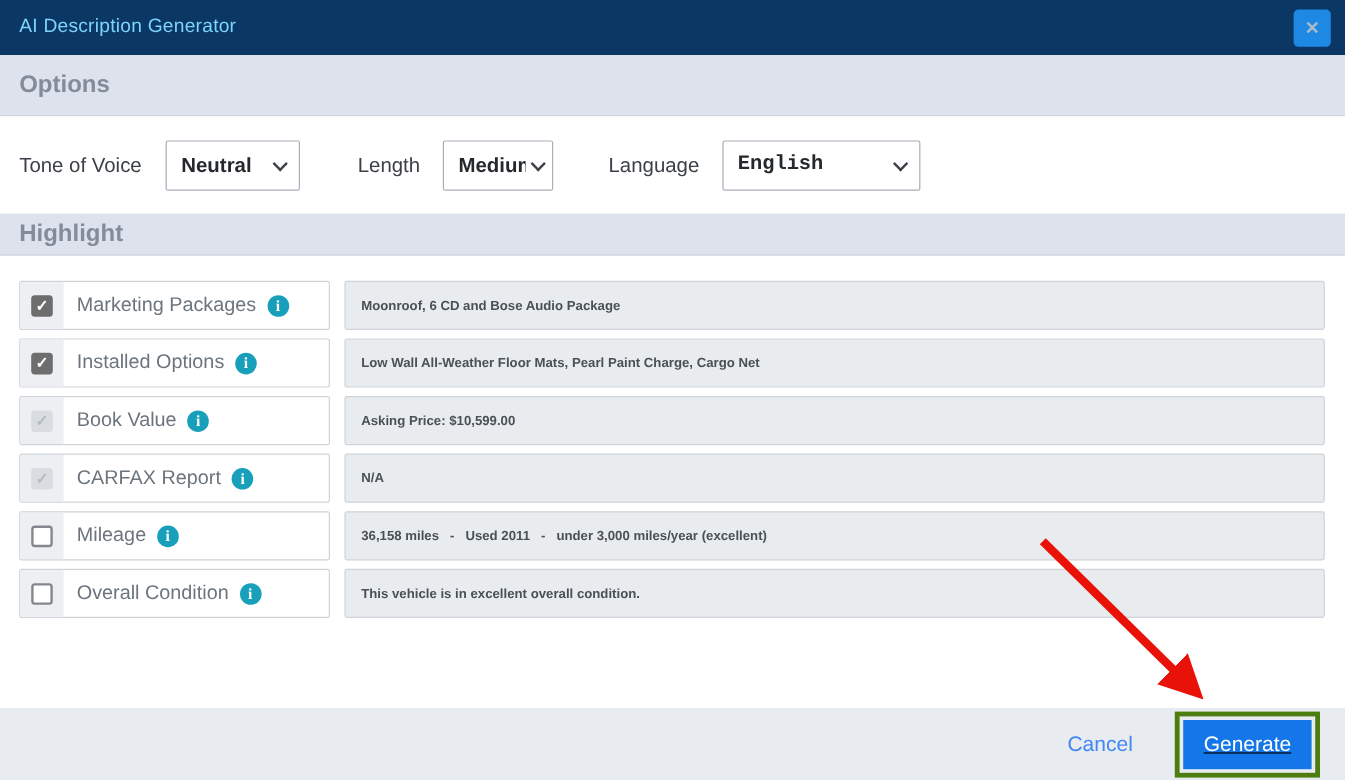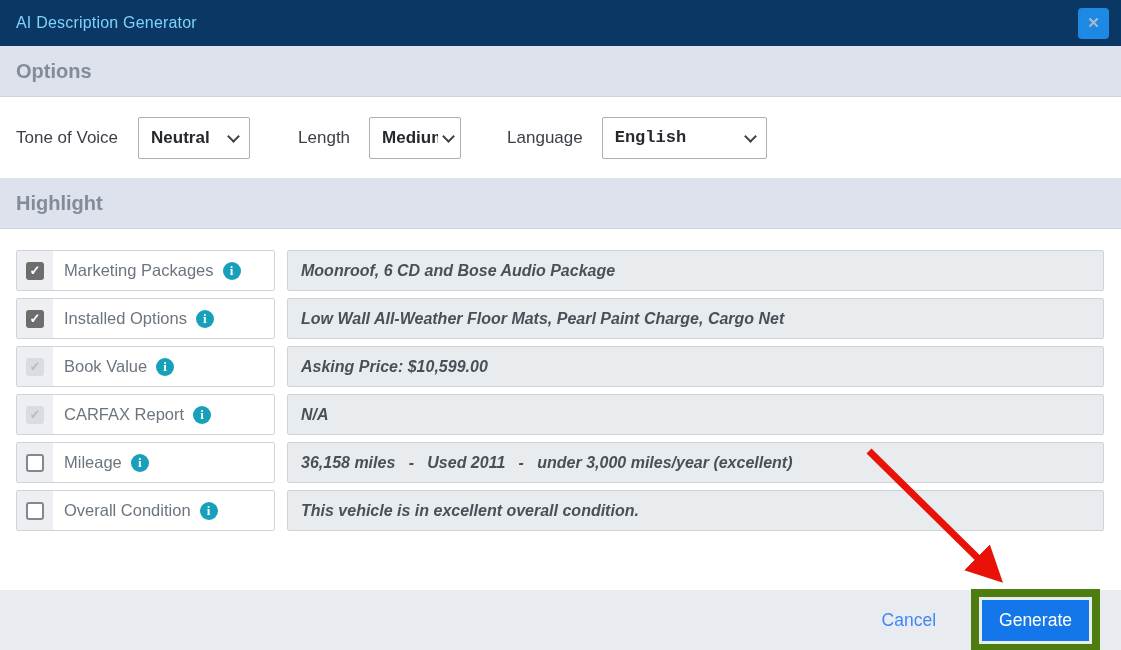--- a/index.html
+++ b/index.html
@@ -46,21 +46,21 @@
     background: #dde2ec;
     border-bottom: 1px solid #cdd4e0;
     display: flex;
     align-items: center;
     padding: 16px 16px;
     color: #838c9b;
     font-weight: bold;
     font-size: 20px;
   }
   .section-bar.options { height: 51px; }
-  .section-bar.highlight { height: 51px; }
+  .section-bar.highlight { height: 35px; }
 
   
   .options-row {
     height: 81px;
     display: flex;
     align-items: center;
     padding: 0 16px;
     background: #ffffff;
   }
   .opt-label {
@@ -176,24 +176,23 @@
     flex: 1;
     margin-left: 12px;
     background: #e9ecef;
     border: 1px solid #ced4da;
     border-radius: 2px;
     display: flex;
     align-items: center;
     padding: 0 13px;
     color: #495057;
     font-weight: bold;
-    font-size: 16px;
+    font-size: 11px;
     white-space: pre;
     overflow: hidden;
-    font-style: italic;
   }
 
   
   .modal-footer {
     position: absolute;
     left: 0; right: 0; bottom: 0;
     height: 60px;
     background: #e8ecf0;
     display: flex;
     align-items: center;
@@ -203,22 +202,23 @@
   .cancel-link {
     background: none;
     border: none;
     color: #4287f5;
     font-family: "Liberation Sans", sans-serif;
     font-size: 17.5px;
     margin-right: 35px;
     cursor: pointer;
   }
   .generate-outline {
-    border: 8px solid #4d7c0f;
+    border: 4px solid #4d7c0f;
     padding: 3px;
+    text-decoration: underline;
   }
   .generate-btn {
     background: #1477e9;
     border: none;
     color: #ffffff;
     font-family: "Liberation Sans", sans-serif;
     font-size: 17.5px;
     padding: 10px 17px;
     cursor: pointer;
     display: block;

